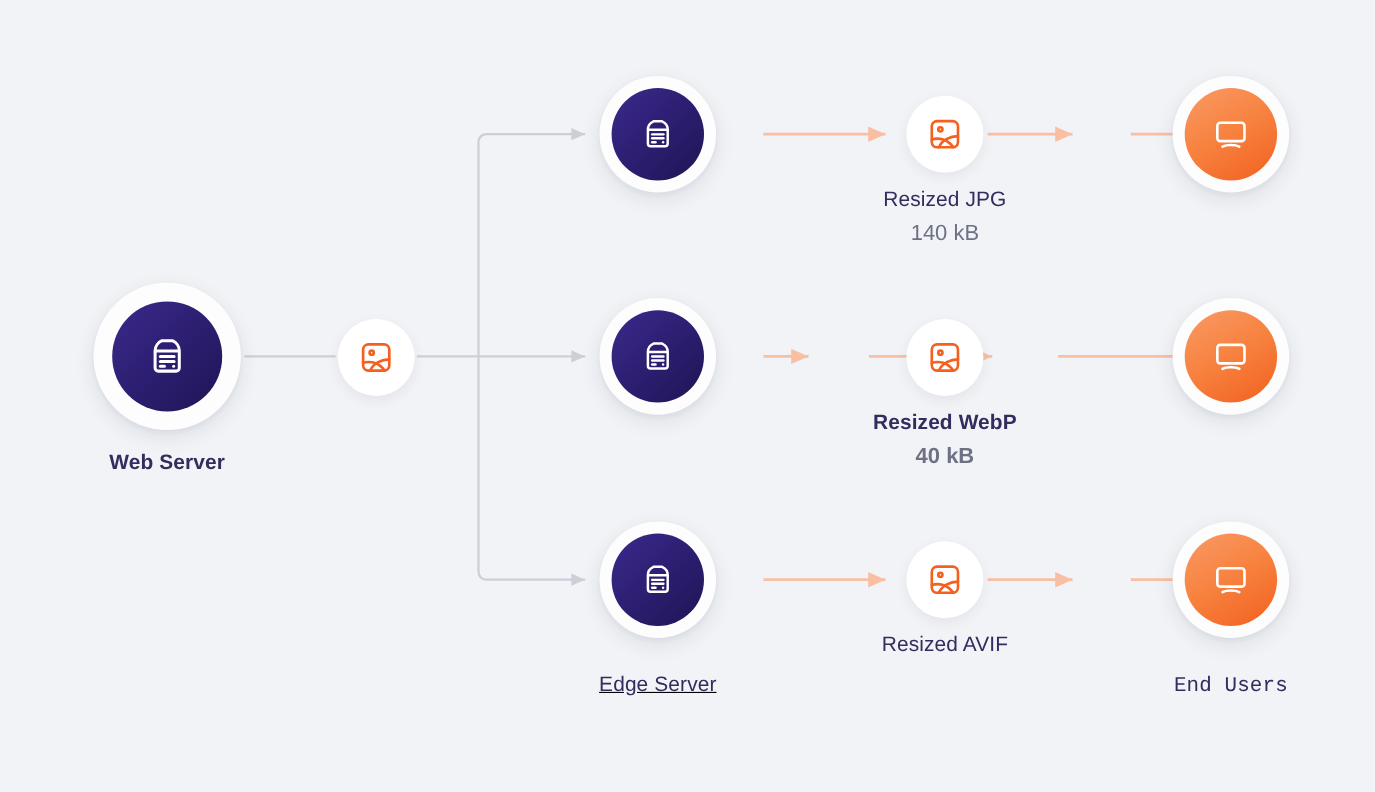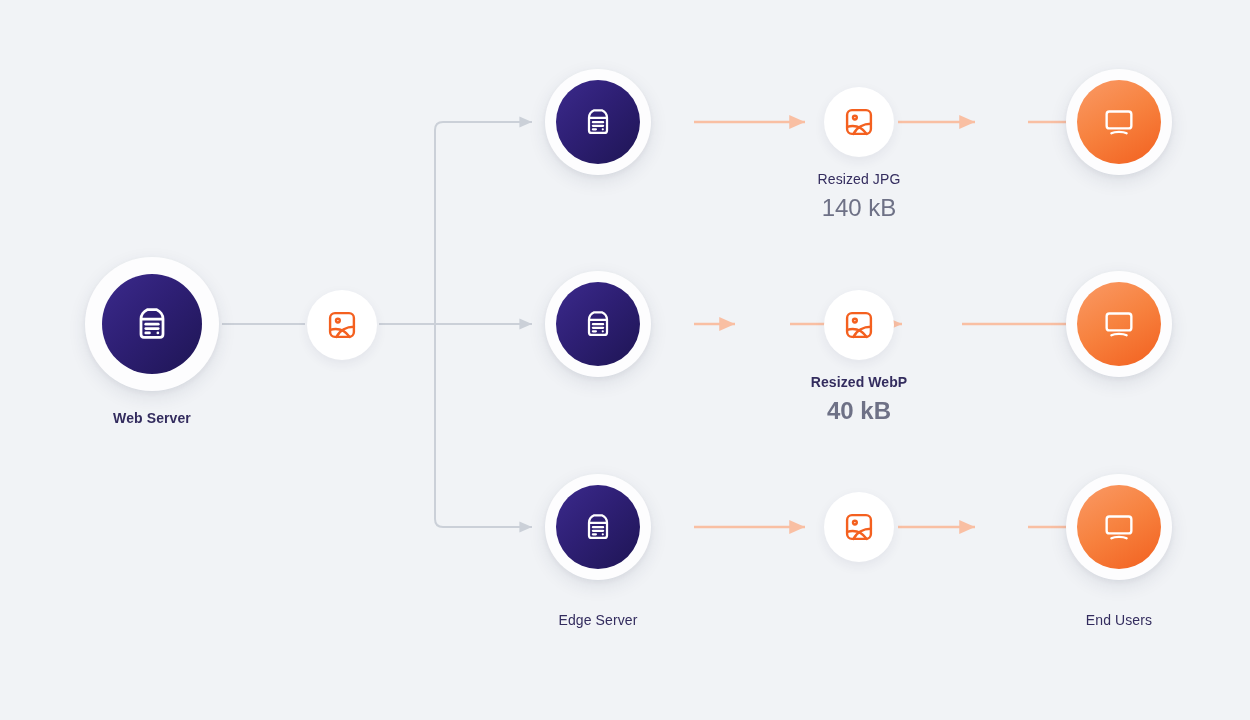--- a/index.html
+++ b/index.html
@@ -70,34 +70,34 @@
 
   
   .label {
     position:absolute;
     text-align:center;
     line-height:1.30;
     white-space:nowrap;
   }
   .label .name {
     display:block;
-    font-size:14px;
+    font-size:19px;
     color:#332C5E;
     letter-spacing:0.1px;
   }
   .label .size {
     display:block;
-    font-size:24px;
+    font-size:20px;
     color:#6E7186;
     margin-top:4px;
   }
   .lbl-web   { left:52px;  top:409px; width:200px;font-weight:bold; }
   .lbl-orig  { left:242px; top:373px; width:200px; }
-  .lbl-edge  { left:498px; top:611px; width:200px; }
-  .lbl-users { left:1019px;top:611px; width:200px; }
+  .lbl-edge  { left:498px; top:611px; width:200px;text-decoration:underline; }
+  .lbl-users { left:1019px;top:611px; width:200px;font-family:Liberation Mono, monospace; }
   .lbl-a     { left:759px; top:170px; width:200px; }
   .lbl-b     { left:759px; top:373px; width:200px;font-weight:bold; }
   .lbl-c     { left:759px; top:575px; width:200px; }
 </style>
 </head>
 <body>
 
 <div id="stage">
 
   <svg class="wires" viewBox="0 0 1250 720">
@@ -230,20 +230,21 @@
 
   <div class="asset asset-c">
     <svg width="34" height="34" viewBox="0 0 24 24" fill="none" stroke="#F4601F" stroke-width="1.7" stroke-linecap="round" stroke-linejoin="round">
       <rect x="3.6" y="3.6" width="16.8" height="16.8" rx="3.4"></rect>
       <circle cx="9.1" cy="8.9" r="1.35"></circle>
       <path d="M3.6 15.4 C8.2 14.1 13.6 15.1 17.4 20.4"></path>
       <path d="M20.4 13.2 C15.4 13.2 10.4 15.6 8.1 20.4"></path>
     </svg>
   </div>
   <div class="label lbl-c">
+    <span class="name">Resized AVIF</span>
   </div>
 
   <div class="node node-user user-1">
     <div class="core orange">
       <svg width="38" height="38" viewBox="0 0 24 24" fill="none" stroke="#FFFFFF" stroke-width="1.5" stroke-linecap="round" stroke-linejoin="round">
         <rect x="4.2" y="5.4" width="15.6" height="10.6" rx="1.7"></rect>
         <path d="M7.2 19.1 C9.4 17.9 14.6 17.9 16.8 19.1"></path>
       </svg>
     </div>
   </div>

